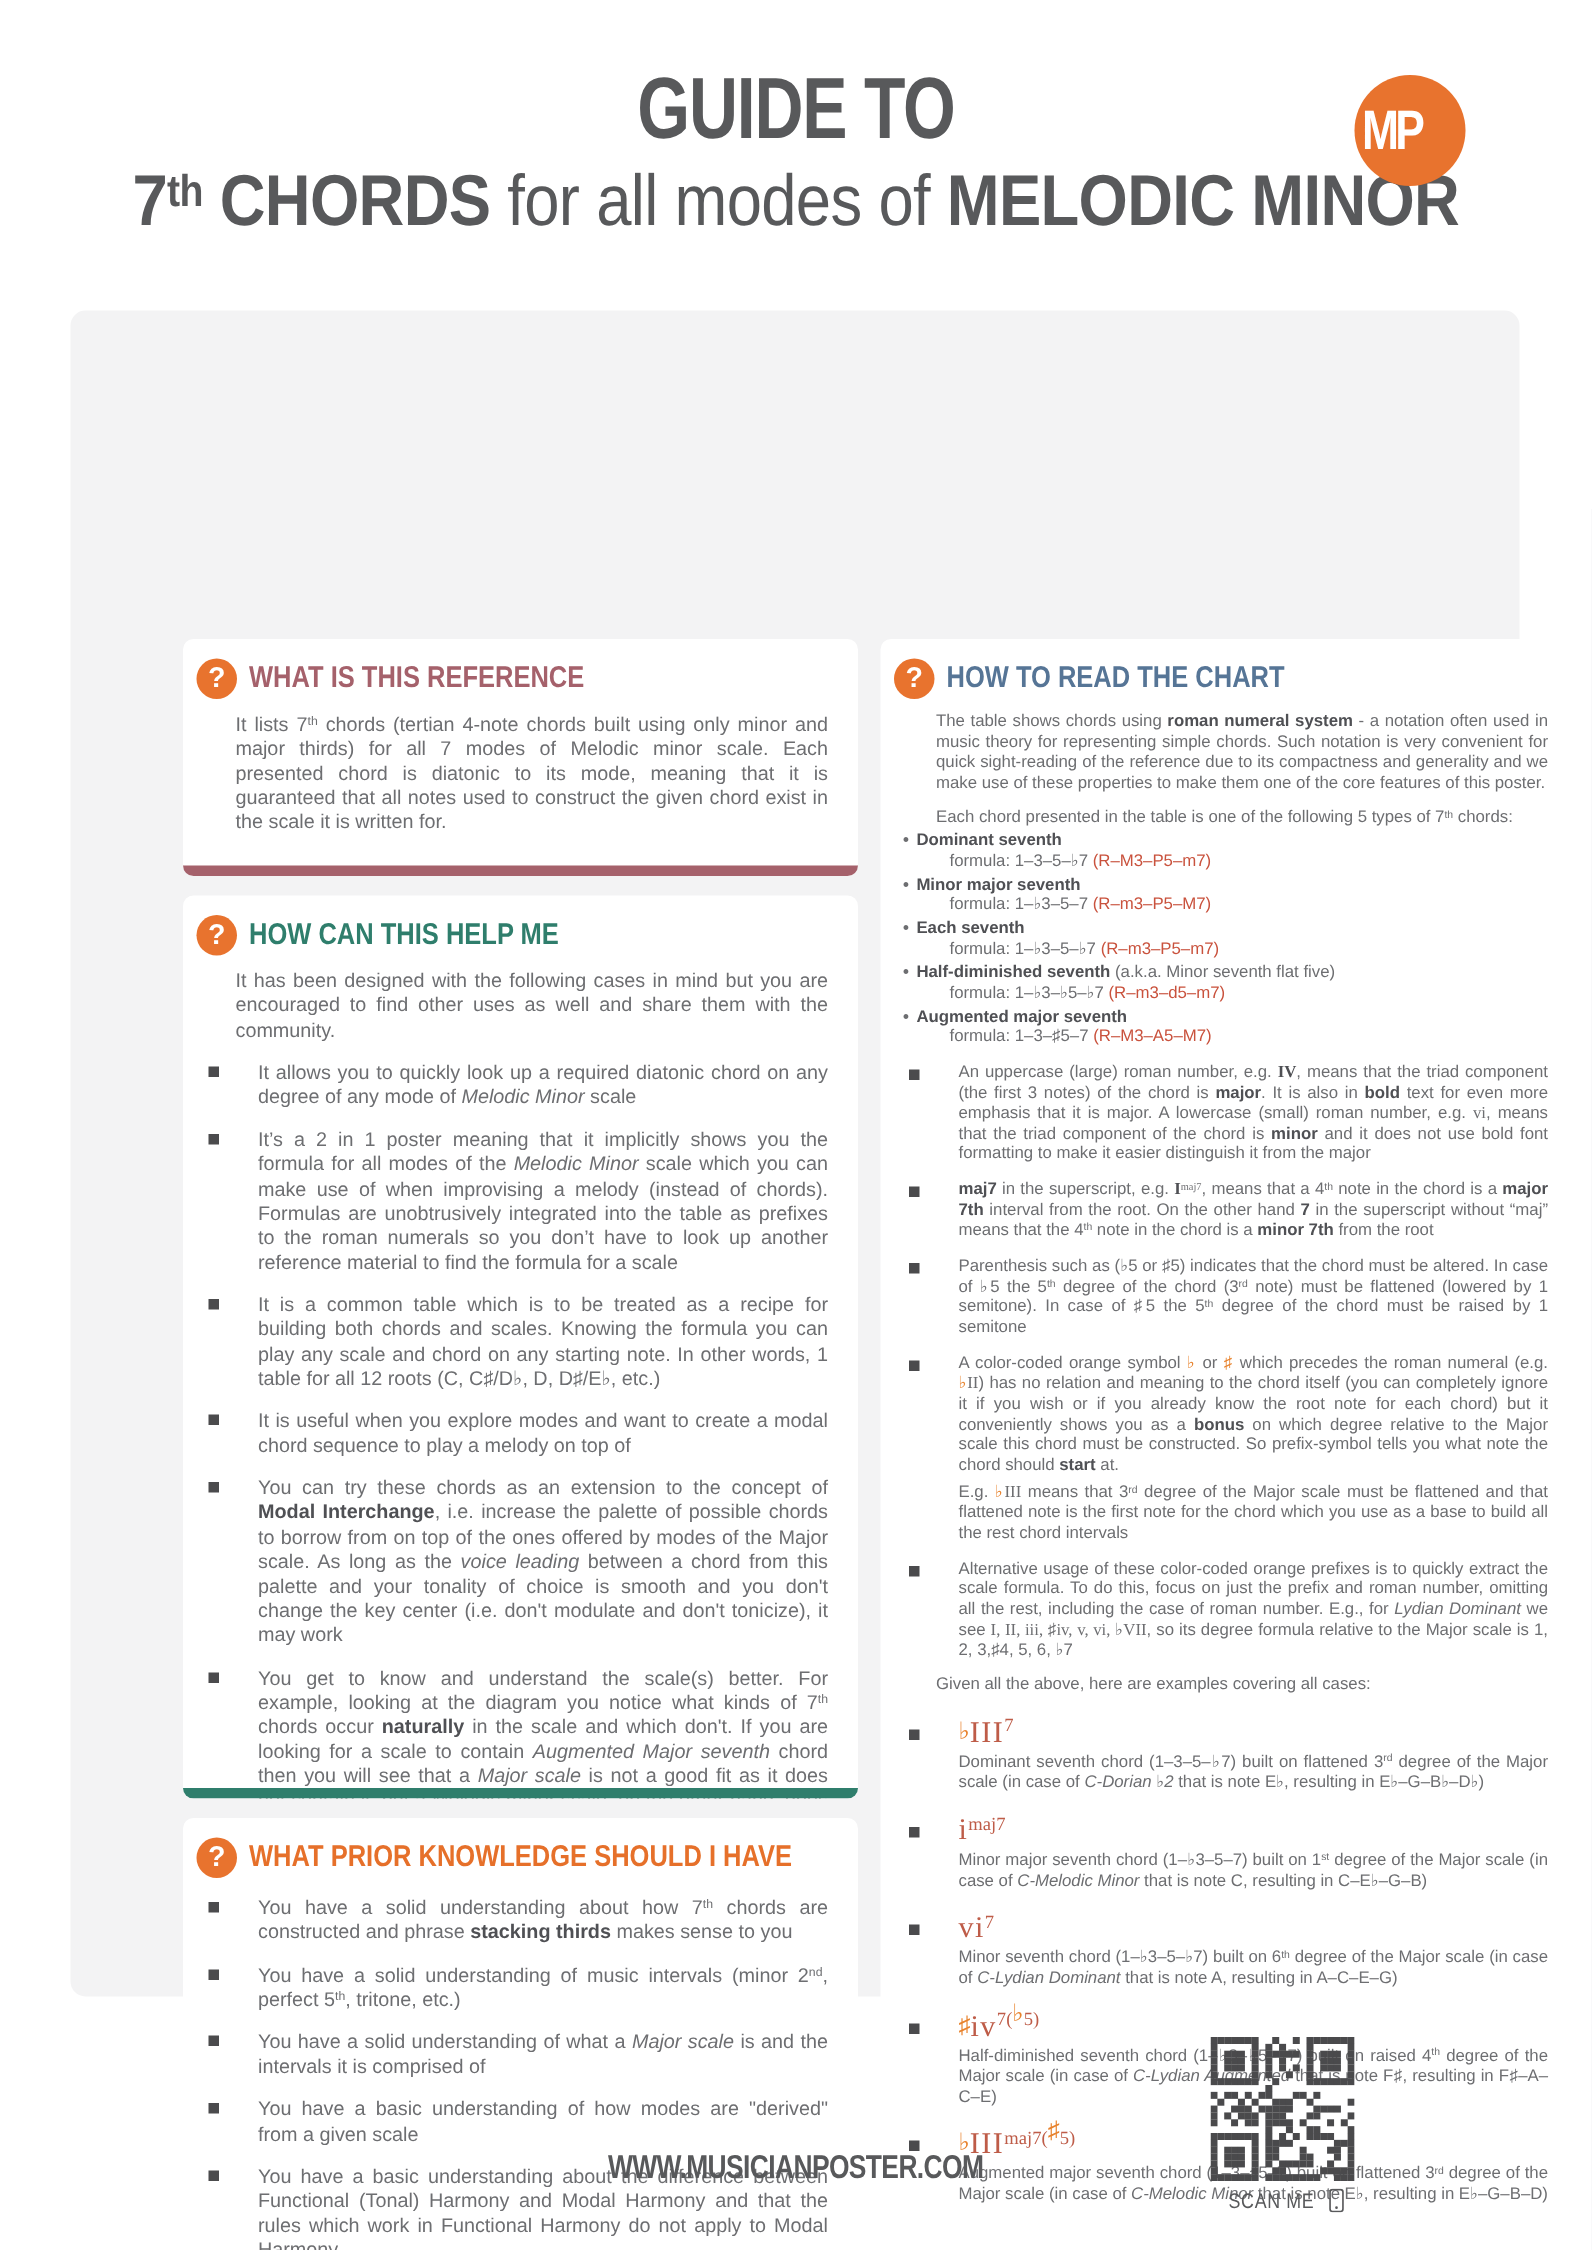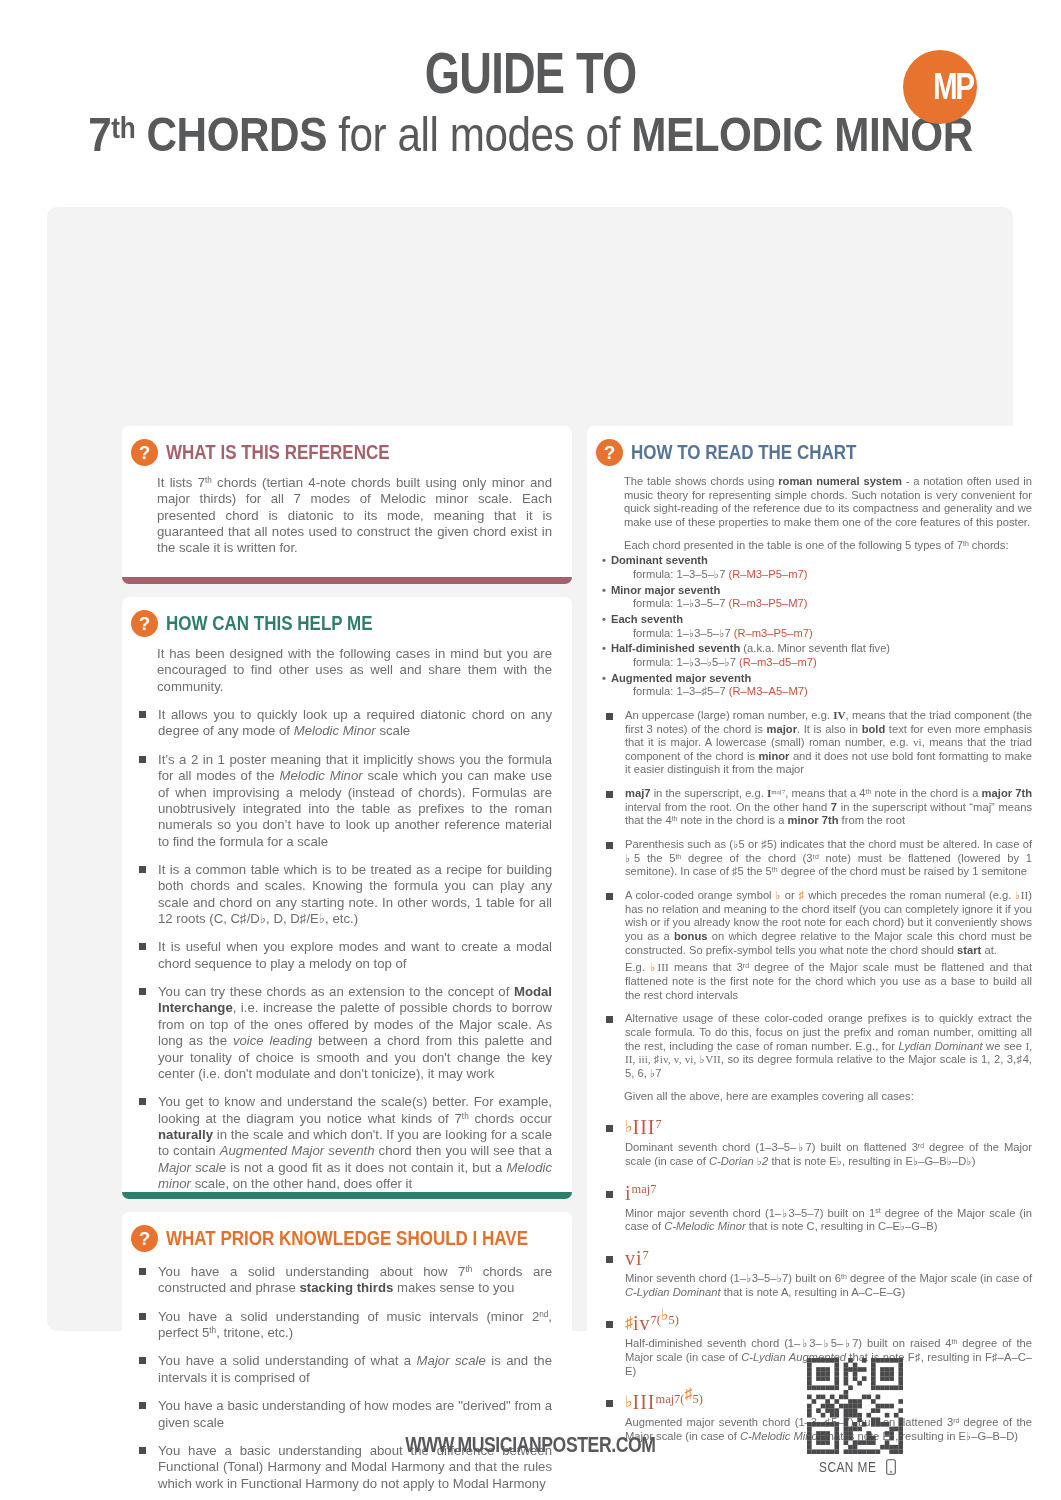--- a/index.html
+++ b/index.html
@@ -14,21 +14,21 @@
   .page{position:absolute;inset:0;}
 
   
   header{position:absolute;left:0;top:44px;width:100%;text-align:center;color:var(--title_gray);}
   h1{margin:0;font-size:58px;line-height:1.0;font-weight:800;letter-spacing:-1px;
      display:inline-block;transform:scaleX(.78);}
   .subtitle{margin-top:7px;font-size:48px;line-height:1.1;}
   .subtitle-in{display:inline-block;transform:scaleX(.88);white-space:nowrap;letter-spacing:-0.5px;}
   .tb{font-weight:700}.tn{font-weight:400}
   .logo{position:absolute;top:50px;right:84px;width:74px;height:74px;border-radius:50%;
-        background:var(--orange);display:flex;align-items:center;justify-content:flex-end;}
+        background:var(--orange);display:flex;align-items:center;justify-content:flex-start;}
   .logo span{color:#fff;font-weight:800;font-size:37px;letter-spacing:-3px;
         display:inline-block;transform:scaleX(.8);}
 
   
   .panel{position:absolute;left:47px;top:207px;width:966px;height:1124px;
          background:var(--panel_gray);border-radius:10px;}
   .card{position:absolute;background:#fff;border-radius:7px;overflow:hidden;}
   .cardL1{left:75px;top:219px;width:450px;height:158px;}
   .cardL2{left:75px;top:390px;width:450px;height:602px;}
   .cardL3{left:75px;top:1005px;width:450px;height:315px;}
@@ -39,21 +39,21 @@
   .q-icon{flex:none;width:27px;height:27px;border-radius:50%;background:var(--orange);
           color:#fff;font-weight:800;font-size:19px;display:flex;align-items:center;justify-content:center;}
   h2{margin:0;font-size:20px;font-weight:700;color:var(--accent,#444);white-space:nowrap;
      display:inline-block;transform:scaleX(.85);transform-origin:left center;letter-spacing:0;}
 
   .sec-body{margin:5px 20px 0 35px;color:var(--body_gray);font-size:13.2px;line-height:1.24;
             text-align:justify;}
   .cardR .sec-body{margin:4px 18px 0 37px;font-size:11.2px;line-height:1.22;}
 
   .bp{margin:9px 0 0 0;}
-  .bullet{display:flex;gap:12px;margin:12px 0 0 -18px;}
+  .bullet{display:flex;gap:26px;margin:12px 0 0 -18px;}
   .cardR .bullet{margin-top:10px;}
   .bullet.cont{margin-top:4px;}
   .bullet.cont .sq{visibility:hidden;}
   .sq{flex:none;width:7px;height:7px;background:var(--bullet_gray);margin-top:4px;}
   .btext{flex:1;text-align:justify;}
 
   .b{font-weight:700;color:var(--bold_gray);}
   .i{font-style:italic;}
   .sup{font-size:.62em;position:relative;top:-0.45em;line-height:0;}
   .r{color:var(--formula_red);}

